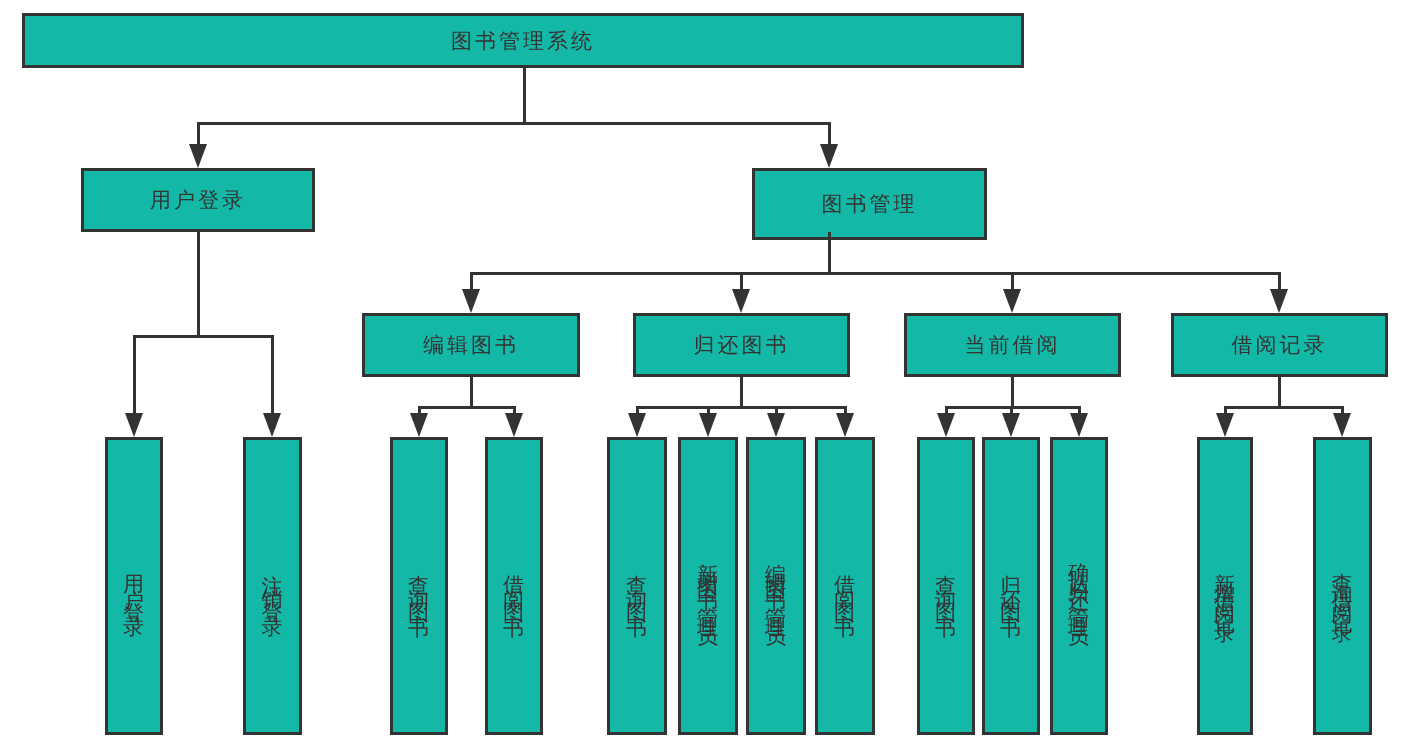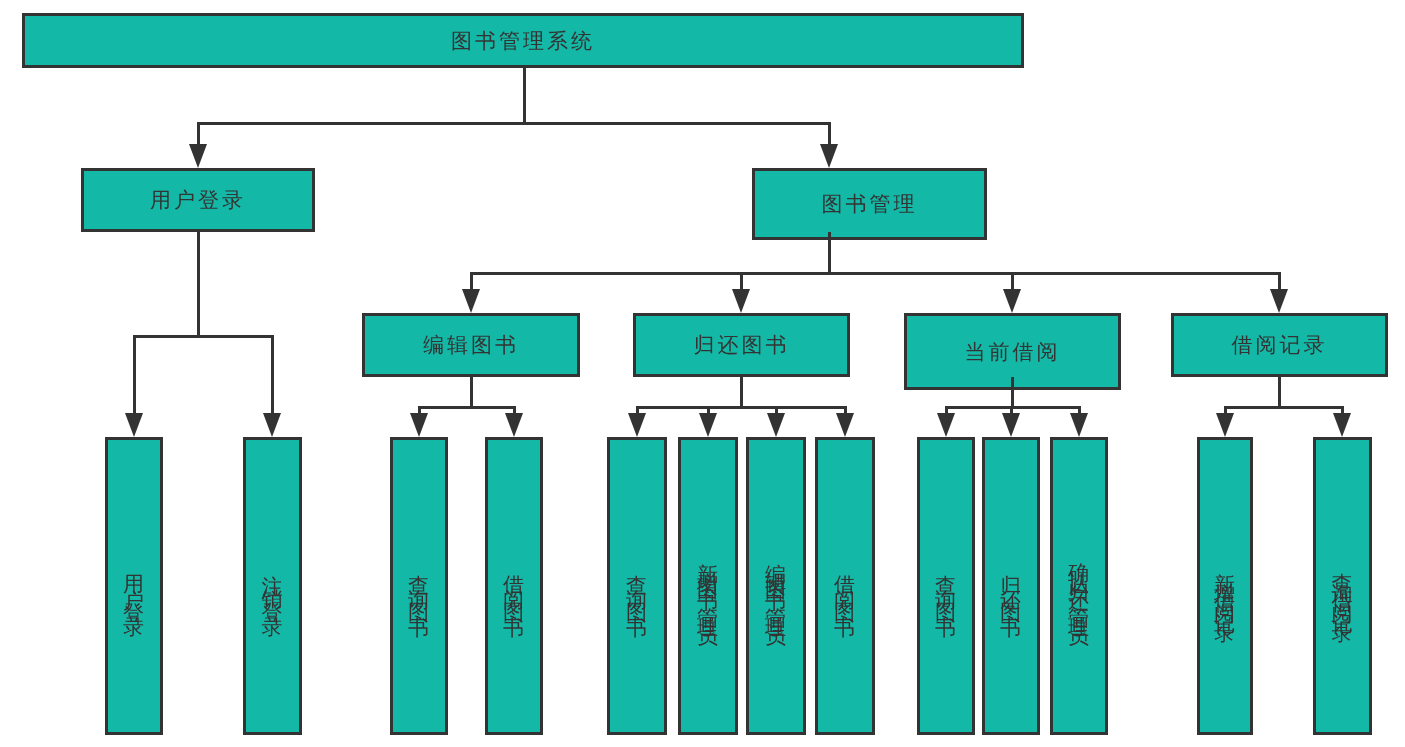--- a/index.html
+++ b/index.html
@@ -69,21 +69,21 @@
 
 <div class="stage">
 
   <div class="node" style="left:22px; top:13px; width:1002px; height:55px;">图书管理系统</div>
 
   <div class="node" style="left:81px; top:168px; width:234px; height:64px;">用户登录</div>
   <div class="node" style="left:712px; top:168px; width:235px; height:72px;margin-left:40px;">图书管理</div>
 
   <div class="node" style="left:362px; top:313px; width:218px; height:64px;">编辑图书</div>
   <div class="node" style="left:633px; top:313px; width:217px; height:64px;">归还图书</div>
-  <div class="node" style="left:904px; top:313px; width:217px; height:77px;">当前借阅</div>
+  <div class="node" style="left:904px; top:313px; width:217px; height:64px;">当前借阅</div>
   <div class="node" style="left:1171px; top:313px; width:217px; height:64px;">借阅记录</div>
 
   <div class="node v" style="left:105px; top:437px; width:58px; height:298px;">
     <span>用户登录</span>
     </div>
   <div class="node v" style="left:243px; top:437px; width:59px; height:298px;">
     <span>注销登录</span>
     </div>
 
   <div class="node v" style="left:390px; top:437px; width:58px; height:298px;">

